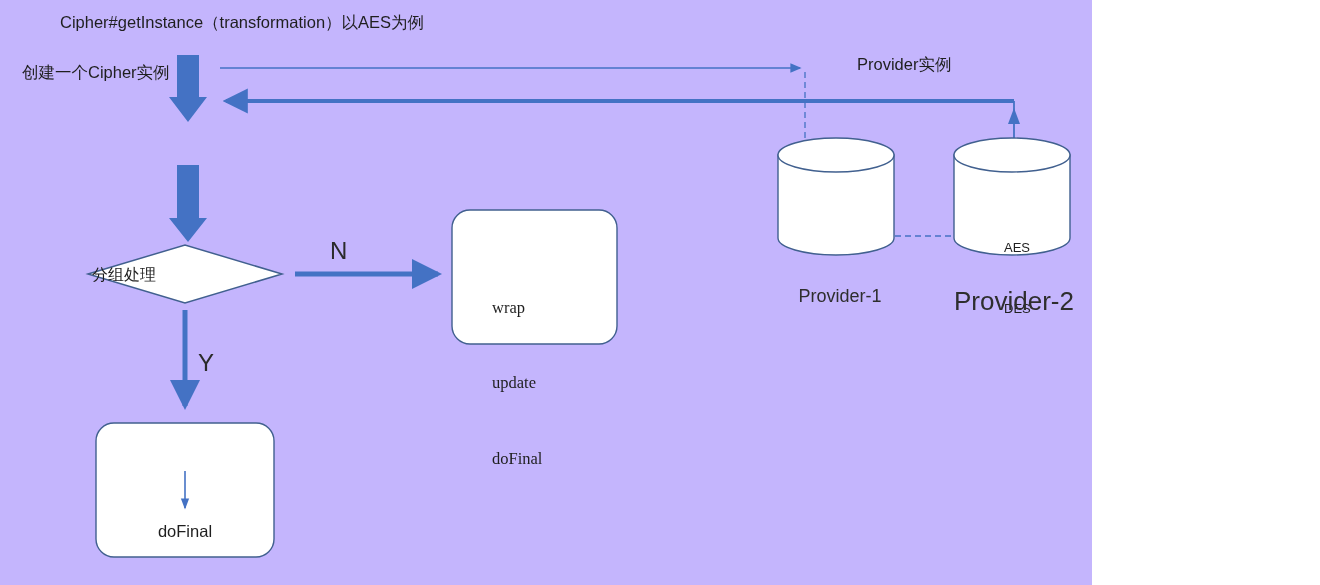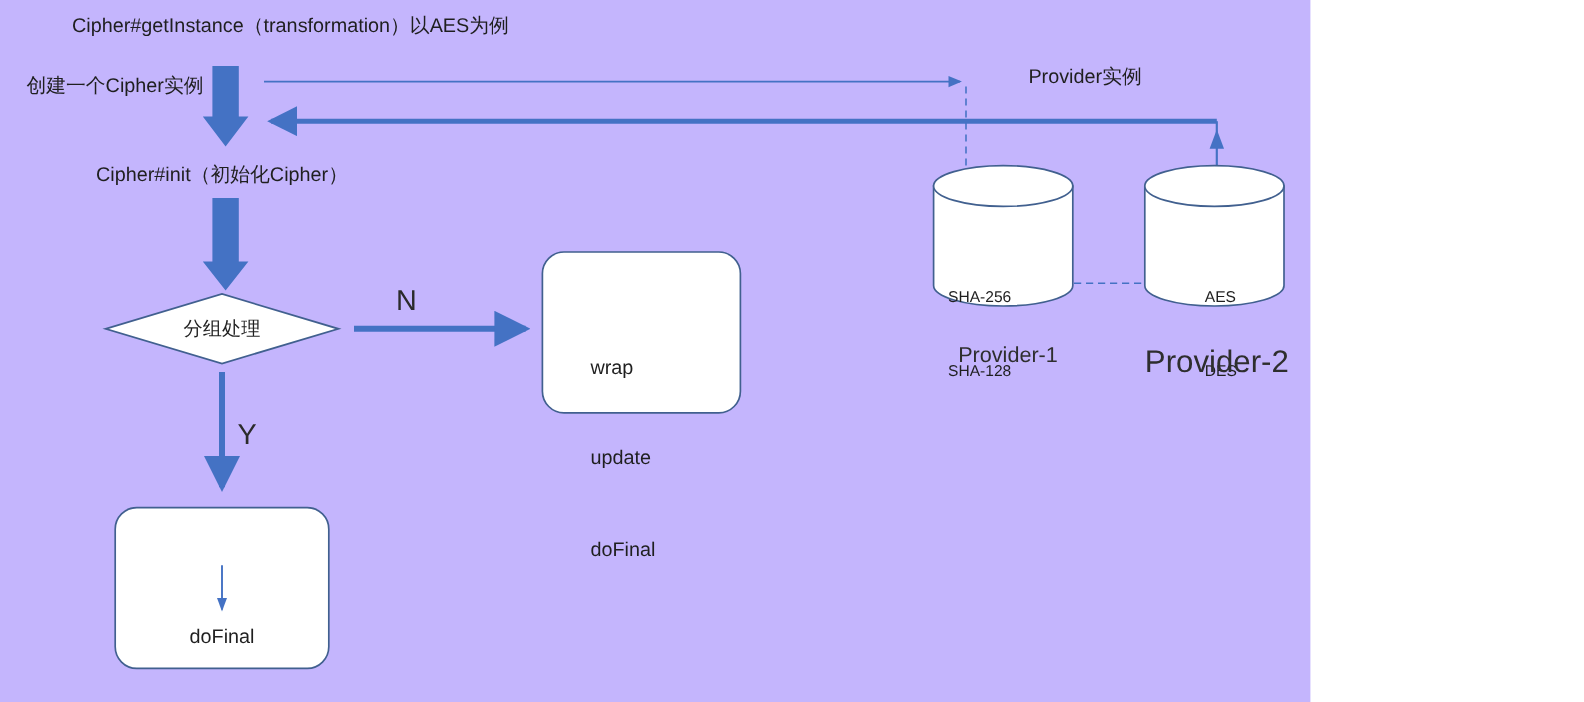--- a/index.html
+++ b/index.html
@@ -29,24 +29,24 @@
     position: absolute;
     white-space: pre;
     line-height: 1.25;
     color: #1f1f1f;
   }
   .t-header      { left: 60px;  top: 12px;  font-size: 16.5px; }
   .t-create      { left: 22px;  top: 62px;  font-size: 16.5px; text-align: center; }
   .t-init        { left: 80px;  top: 136px; font-size: 16.5px; }
   .t-spi         { left: 857px; top: 54px;  font-size: 16.5px; }
   .t-provinst    { left: 857px; top: 76px;  font-size: 16.5px; }
-  .t-diamond     { left: 92px;  top: 265px; width: 186px; text-align: center; font-size: 16px; }
+  .t-diamond     { left: 92px;  top: 265px; width: 186px; text-align: left; font-size: 16px; }
   .t-N           { left: 330px; top: 236px; font-size: 24px; color: #2b2b2b; }
   .t-Y           { left: 198px; top: 348px; font-size: 24px; color: #2b2b2b; }
-  .t-wrapbox     { left: 492px; top: 245px; font-size: 16.5px; line-height: 1.52; }
+  .t-wrapbox     { left: 492px; top: 245px; font-size: 16.5px; line-height: 1.52; font-family: Liberation Serif, serif; }
   .t-update      { left: 96px;  top: 441px; width: 178px; text-align: center; font-size: 16.5px; }
   .t-dofinal     { left: 96px;  top: 521px; width: 178px; text-align: center; font-size: 16.5px; }
   .t-p1-algos    { left: 790px; top: 198px; font-size: 13px; line-height: 1.55; }
   .t-p2-algos    { left: 1004px;top: 198px; font-size: 13px; line-height: 1.55; }
   .t-p3-algos    { left: 1225px;top: 198px; width: 32px; text-align: left; font-size: 13px; line-height: 1.55; }
   .t-p1-name     { left: 760px; top: 285px; width: 160px; text-align: center; font-size: 18px; color: #2e2e2e; }
   .t-p2-name     { left: 934px; top: 285px; width: 160px; text-align: center; font-size: 26px; color: #2e2e2e; }
   .t-p3-name     { left: 1122px;top: 285px; width: 160px; text-align: center; font-size: 26px; color: #2e2e2e; }
   .watermark {
     position: absolute;
@@ -136,40 +136,35 @@
     </g>
 
     <g>
       <path d="M1143,155 L1143,238 A58,17 0 0 0 1259,238 L1259,155 Z" fill="#ffffff" stroke="#41608F" stroke-width="1.4"></path>
       <ellipse cx="1201" cy="155" rx="58" ry="17" fill="#ffffff" stroke="#41608F" stroke-width="1.4"></ellipse>
     </g>
   </svg>
 
   <div class="lbl t-header">Cipher#getInstance（transformation）以AES为例</div>
   <div class="lbl t-create">创建一个Cipher实例</div>
-  <div class="lbl t-init">Cipher#init（初始化Cipher）</div>
 
   <div class="lbl t-spi">Provider实例</div>
 
   <div class="lbl t-diamond">分组处理</div>
   <div class="lbl t-N">N</div>
   <div class="lbl t-Y">Y</div>
 
   <div class="lbl t-wrapbox">
     <div>wrap</div>
     <div>update</div>
     <div>doFinal</div>
   </div>
 
   <div class="lbl t-dofinal">doFinal</div>
 
-  <div class="lbl t-p1-algos">
-    <div>SHA-256</div>
-    <div>SHA-128</div>
-  </div>
   <div class="lbl t-p2-algos">
     <div>AES</div>
     <div>DES</div>
   </div>
   <div class="lbl t-p3-algos">
     <div>RSA</div>
     <div>AES</div>
   </div>
 
   <div class="lbl t-p1-name">Provider-1</div>

